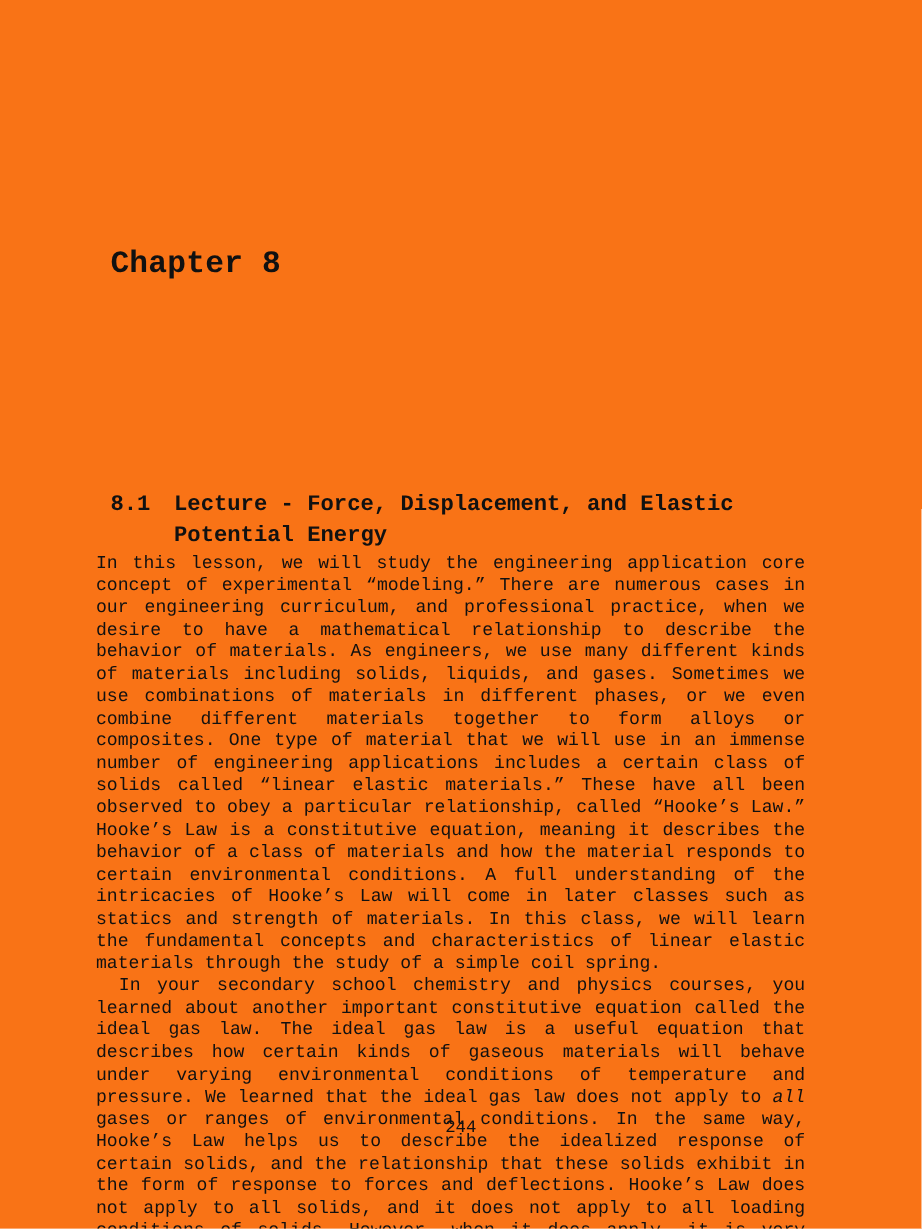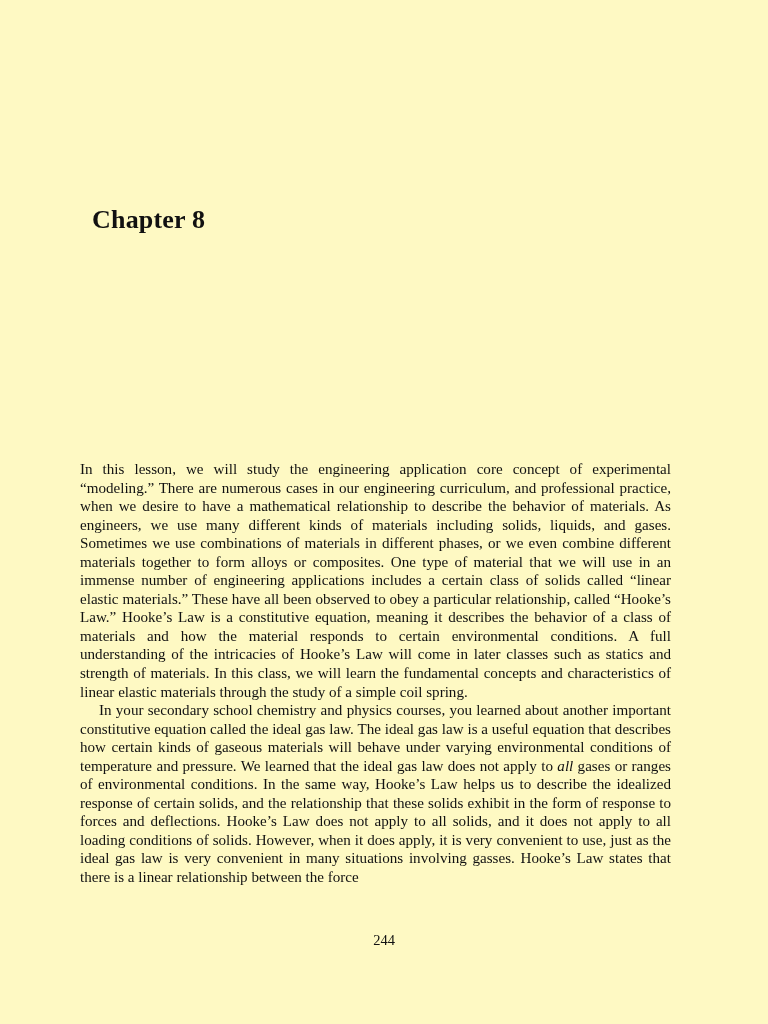--- a/index.html
+++ b/index.html
@@ -4,24 +4,24 @@
 <style>
   html, body {
     margin: 0;
     padding: 0;
     background: #ffffff;
   }
   .page {
     position: relative;
     width: 768px;
     height: 1024px;
-    background: #fef9c3;
+    background: #f97316;
     margin: 0 auto;
     overflow: hidden;
-    font-family: Liberation Serif, serif;
+    font-family: Liberation Mono, monospace;
     color: #111111;
     -webkit-font-smoothing: antialiased;
   }
 
   
   .chapter-label {
     position: absolute;
     left: 92px;
     top: 206px;
     font-size: 26px;
@@ -95,20 +95,24 @@
   }
 </style>
 </head>
 <body>
 
 <div class="page">
 
   <div class="chapter-label">Chapter 8</div>
 
 
+  <h2 class="section-heading">
+    <span class="sec-num">8.1</span>
+    <span class="sec-title">Lecture - Force, Displacement, and Elastic Potential Energy</span>
+  </h2>
 
   <div class="body-block">
     <p>In this lesson, we will study the engineering application core concept of experimental “modeling.” There are numerous cases in our engineering curriculum, and professional practice, when we desire to have a mathematical relationship to describe the behavior of materials. As engineers, we use many different kinds of materials including solids, liquids, and gases. Sometimes we use combinations of materials in different phases, or we even combine different materials together to form alloys or composites. One type of material that we will use in an immense number of engineering applications includes a certain class of solids called “linear elastic materials.” These have all been observed to obey a particular relationship, called “Hooke’s Law.” Hooke’s Law is a constitutive equation, meaning it describes the behavior of a class of materials and how the material responds to certain environmental conditions. A full understanding of the intricacies of Hooke’s Law will come in later classes such as statics and strength of materials. In this class, we will learn the fundamental concepts and characteristics of linear elastic materials through the study of a simple coil spring.</p>
     <p class="indent"><span>In your secondary school chemistry and physics courses, you learned about another important constitutive equation called the ideal gas law. The ideal gas law is a useful equation that describes how certain kinds of gaseous materials will behave under varying environmental conditions of temperature and pressure. We learned that the ideal gas law does not apply to </span><em>all</em><span> gases or ranges of environmental conditions. In the same way, Hooke’s Law helps us to describe the idealized response of certain solids, and the relationship that these solids exhibit in the form of response to forces and deflections. Hooke’s Law does not apply to all solids, and it does not apply to all loading conditions of solids. However, when it does apply, it is very convenient to use, just as the ideal gas law is very convenient in many situations involving gasses. Hooke’s Law states that there is a linear relationship between the force</span></p>
   </div>
 
   <div class="folio">244</div>
 
 </div>
 

